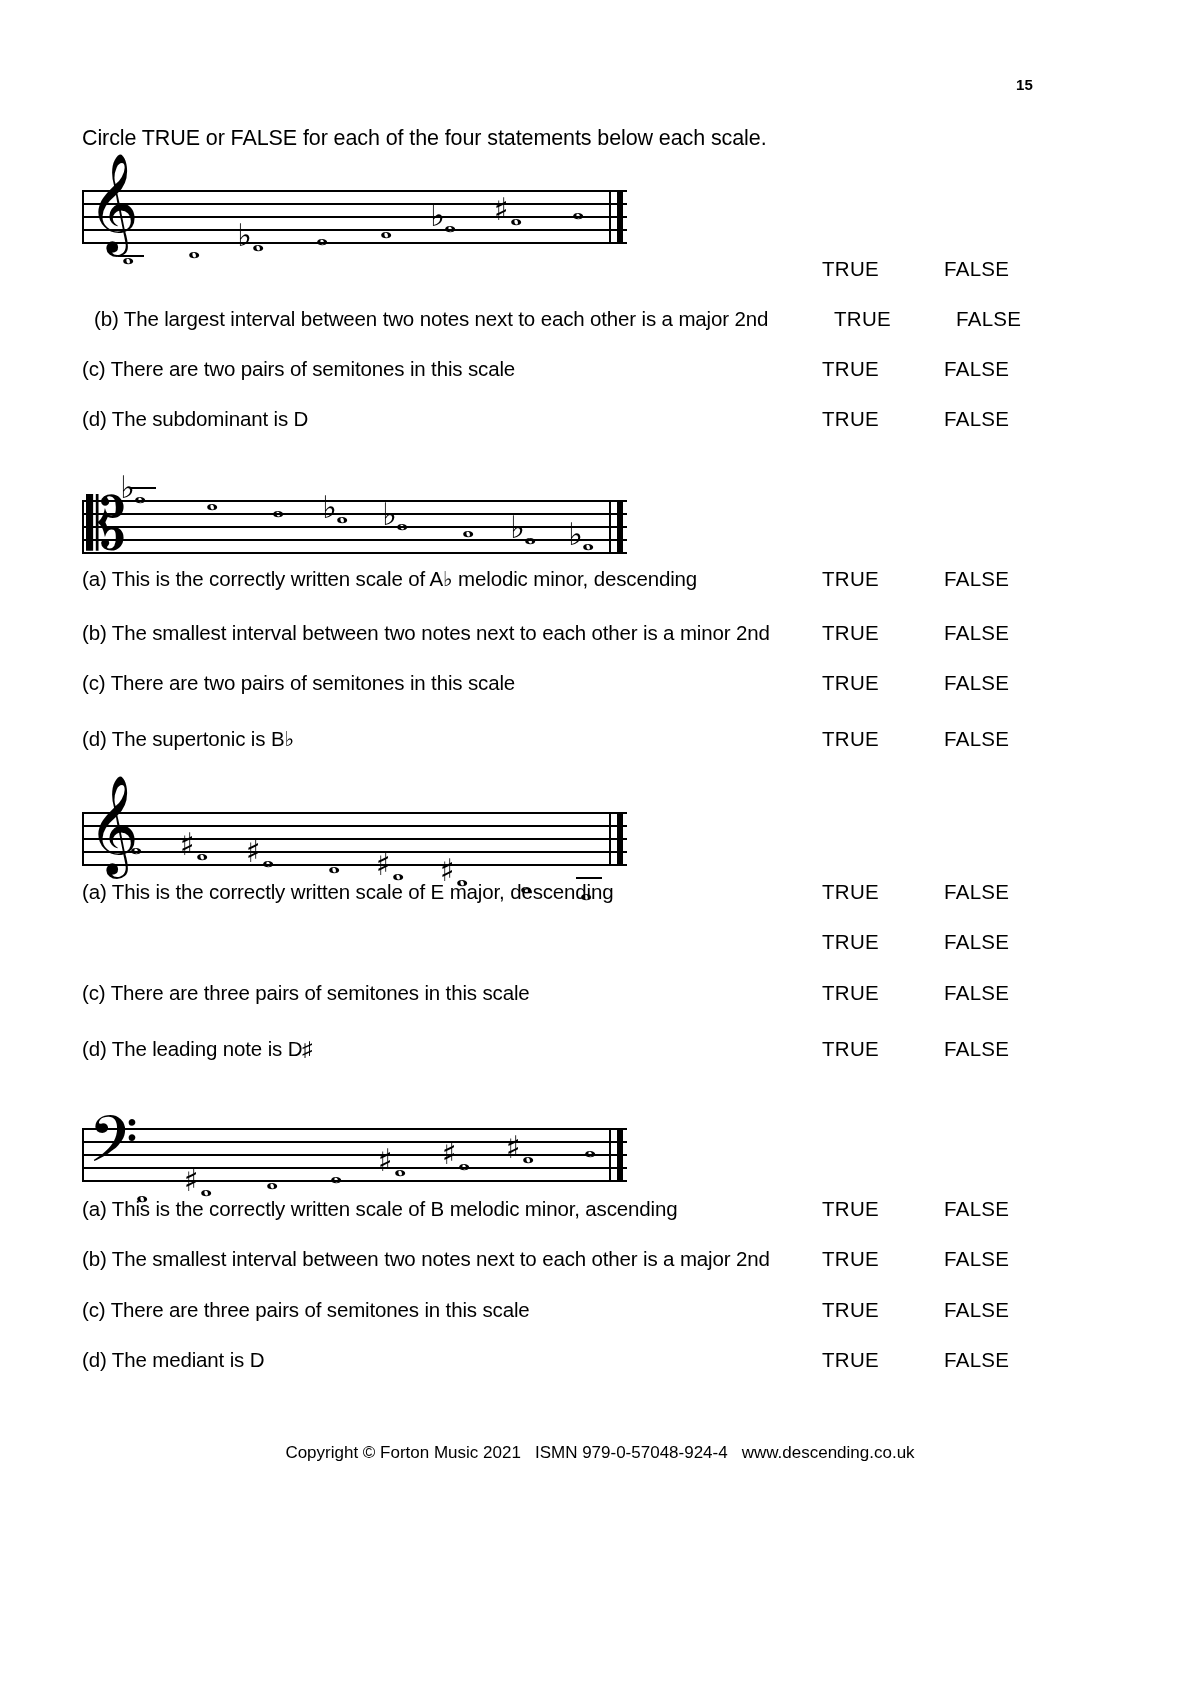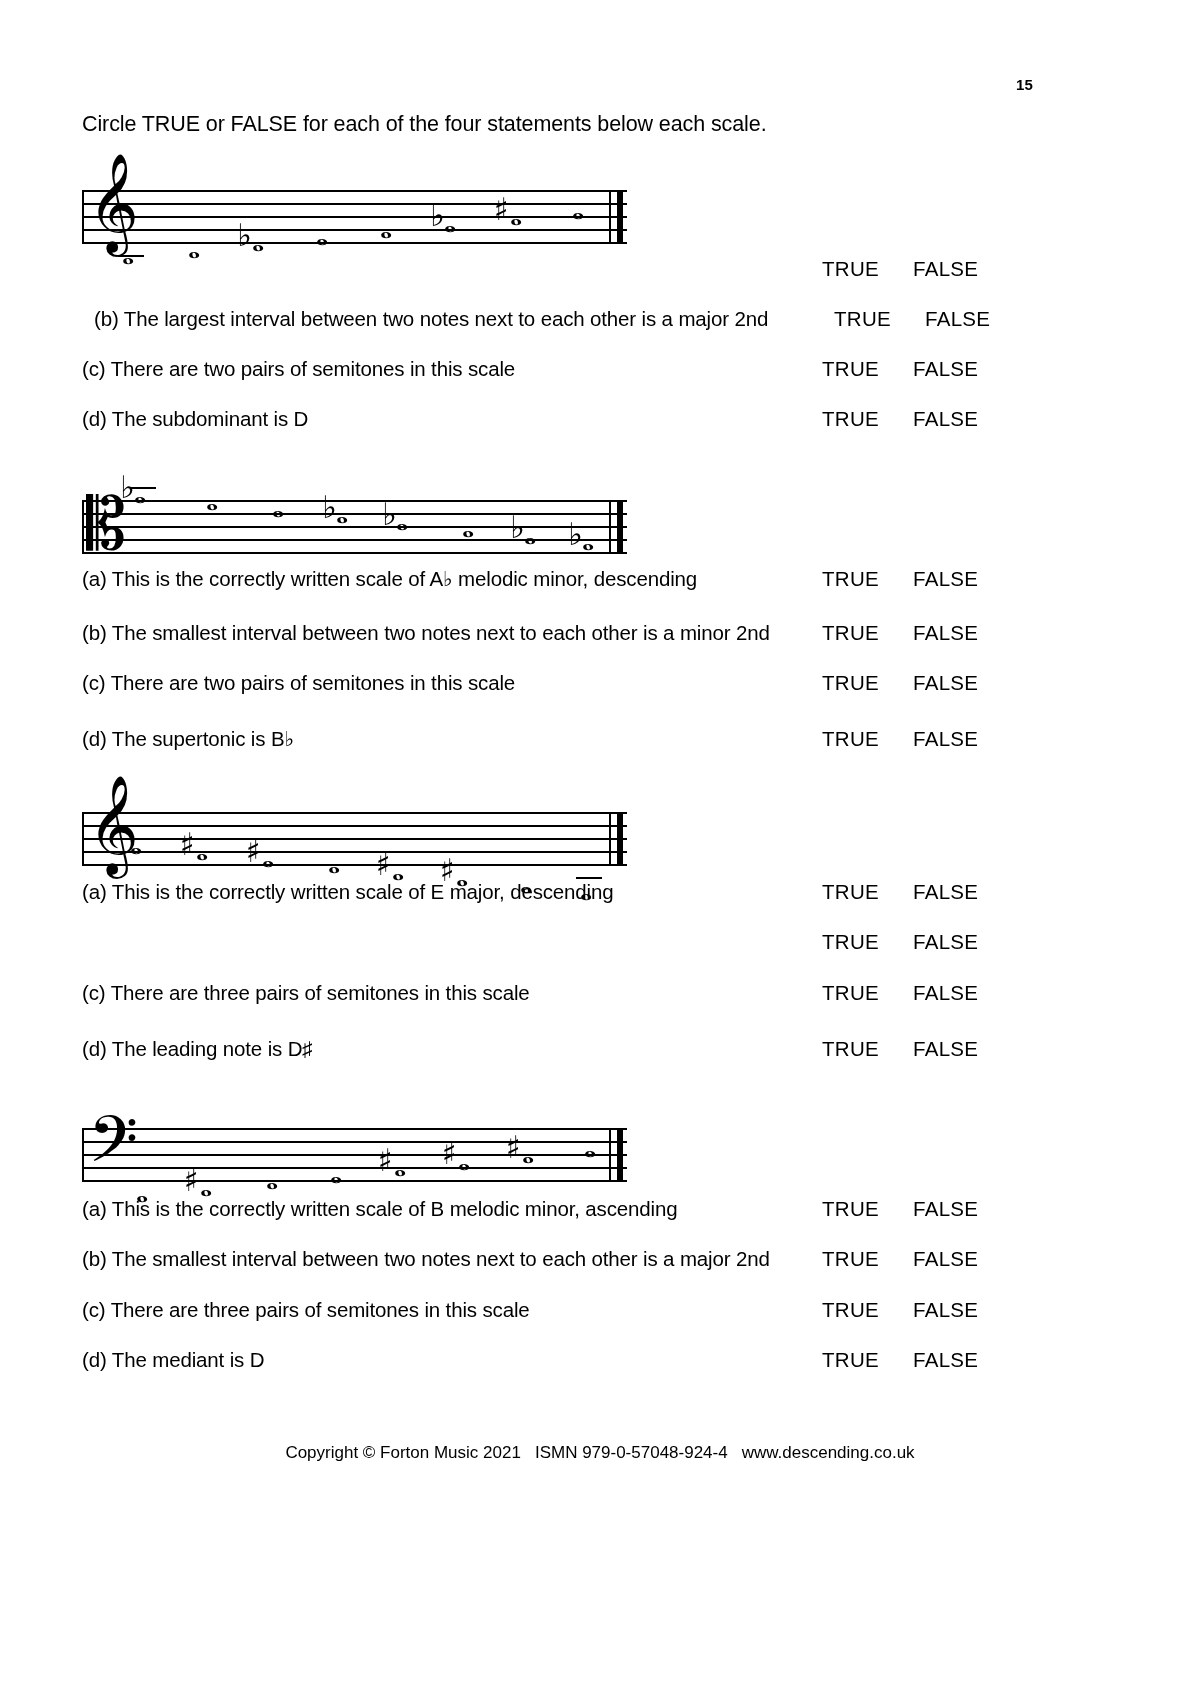--- a/index.html
+++ b/index.html
@@ -24,21 +24,21 @@
     position: absolute;
     right: 167px;
     top: 76px;
     font-size: 15px;
     font-weight: 700;
     letter-spacing: 0.2px;
   }
   .instruction {
     position: absolute;
     left: 82px;
-    top: 112px;
+    top: 126px;
     font-size: 21.5px;
     letter-spacing: -0.1px;
     white-space: nowrap;
   }
   
   .staff-block {
     position: absolute;
     left: 82px;
     width: 545px;
   }
@@ -116,21 +116,21 @@
   .ans-true {
     position: absolute;
     left: 740px;
     top: 0;
     font-size: 20.5px;
     font-weight: 400;
     letter-spacing: 0.3px;
   }
   .ans-false {
     position: absolute;
-    left: 831px;
+    left: 862px;
     top: 0;
     font-size: 20.5px;
     font-weight: 400;
     letter-spacing: 0.3px;
   }
   
   .footer {
     position: absolute;
     left: 0;
     width: 1200px;

